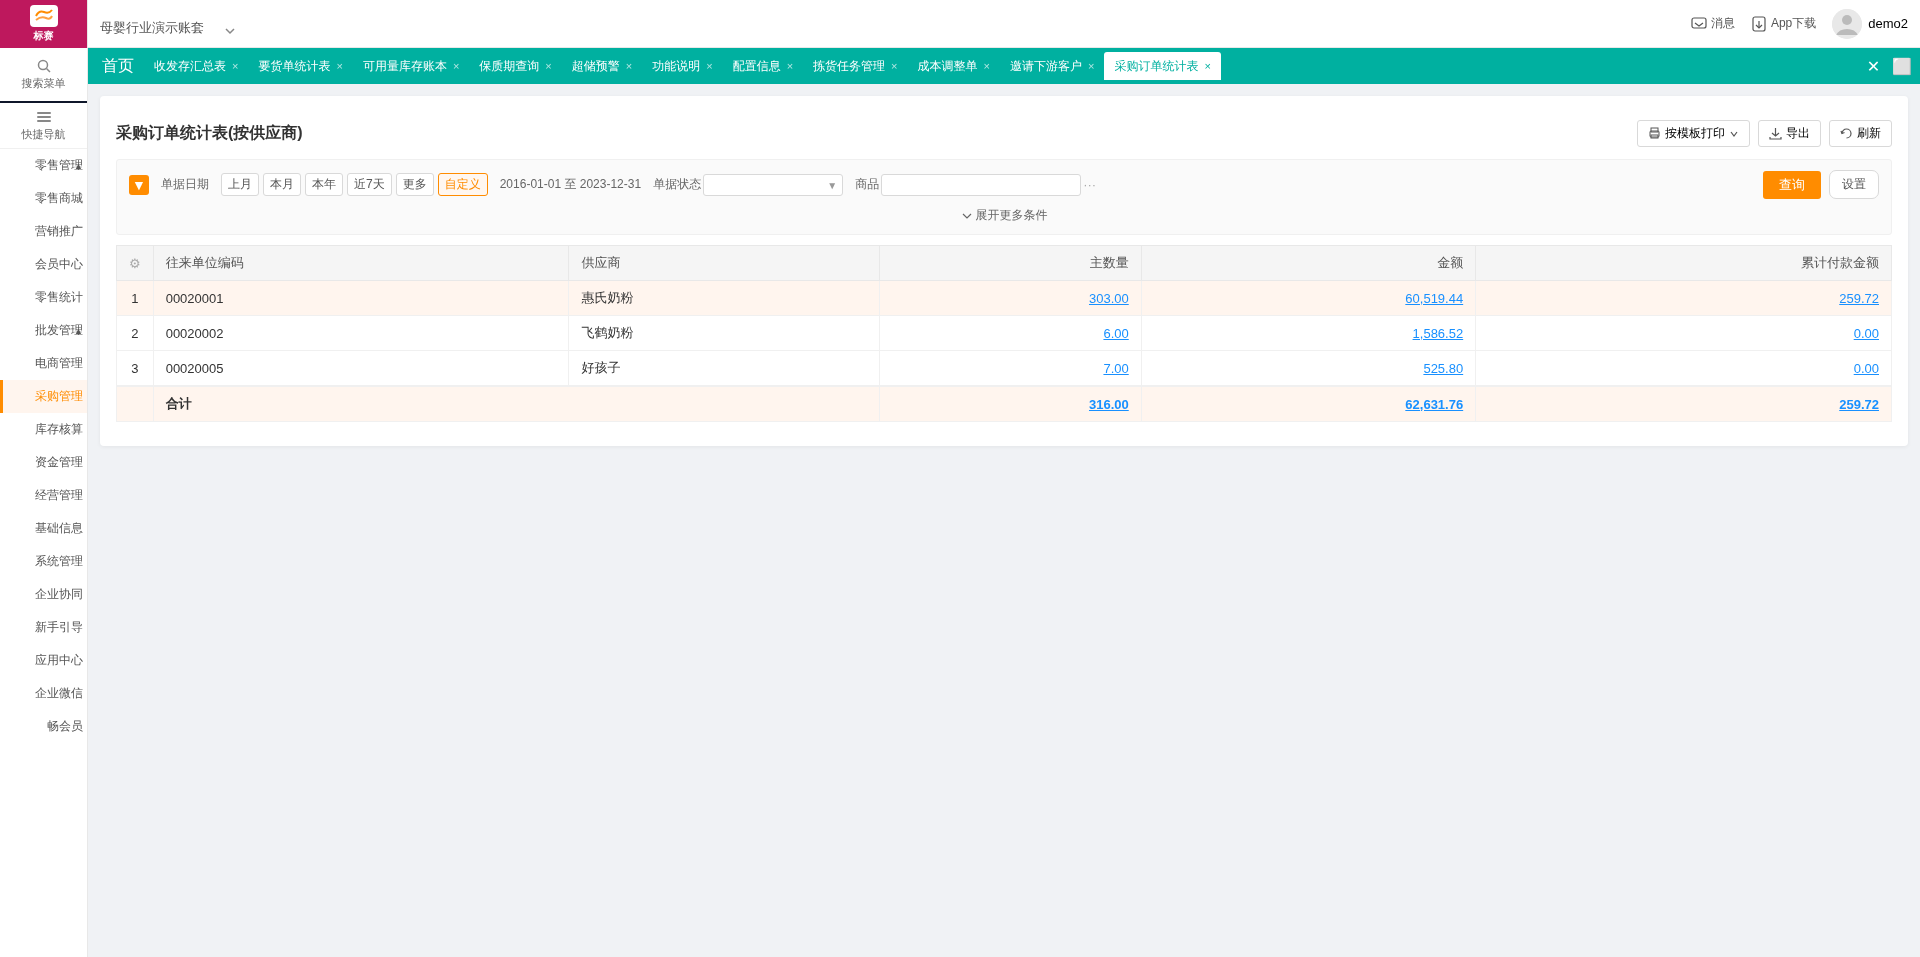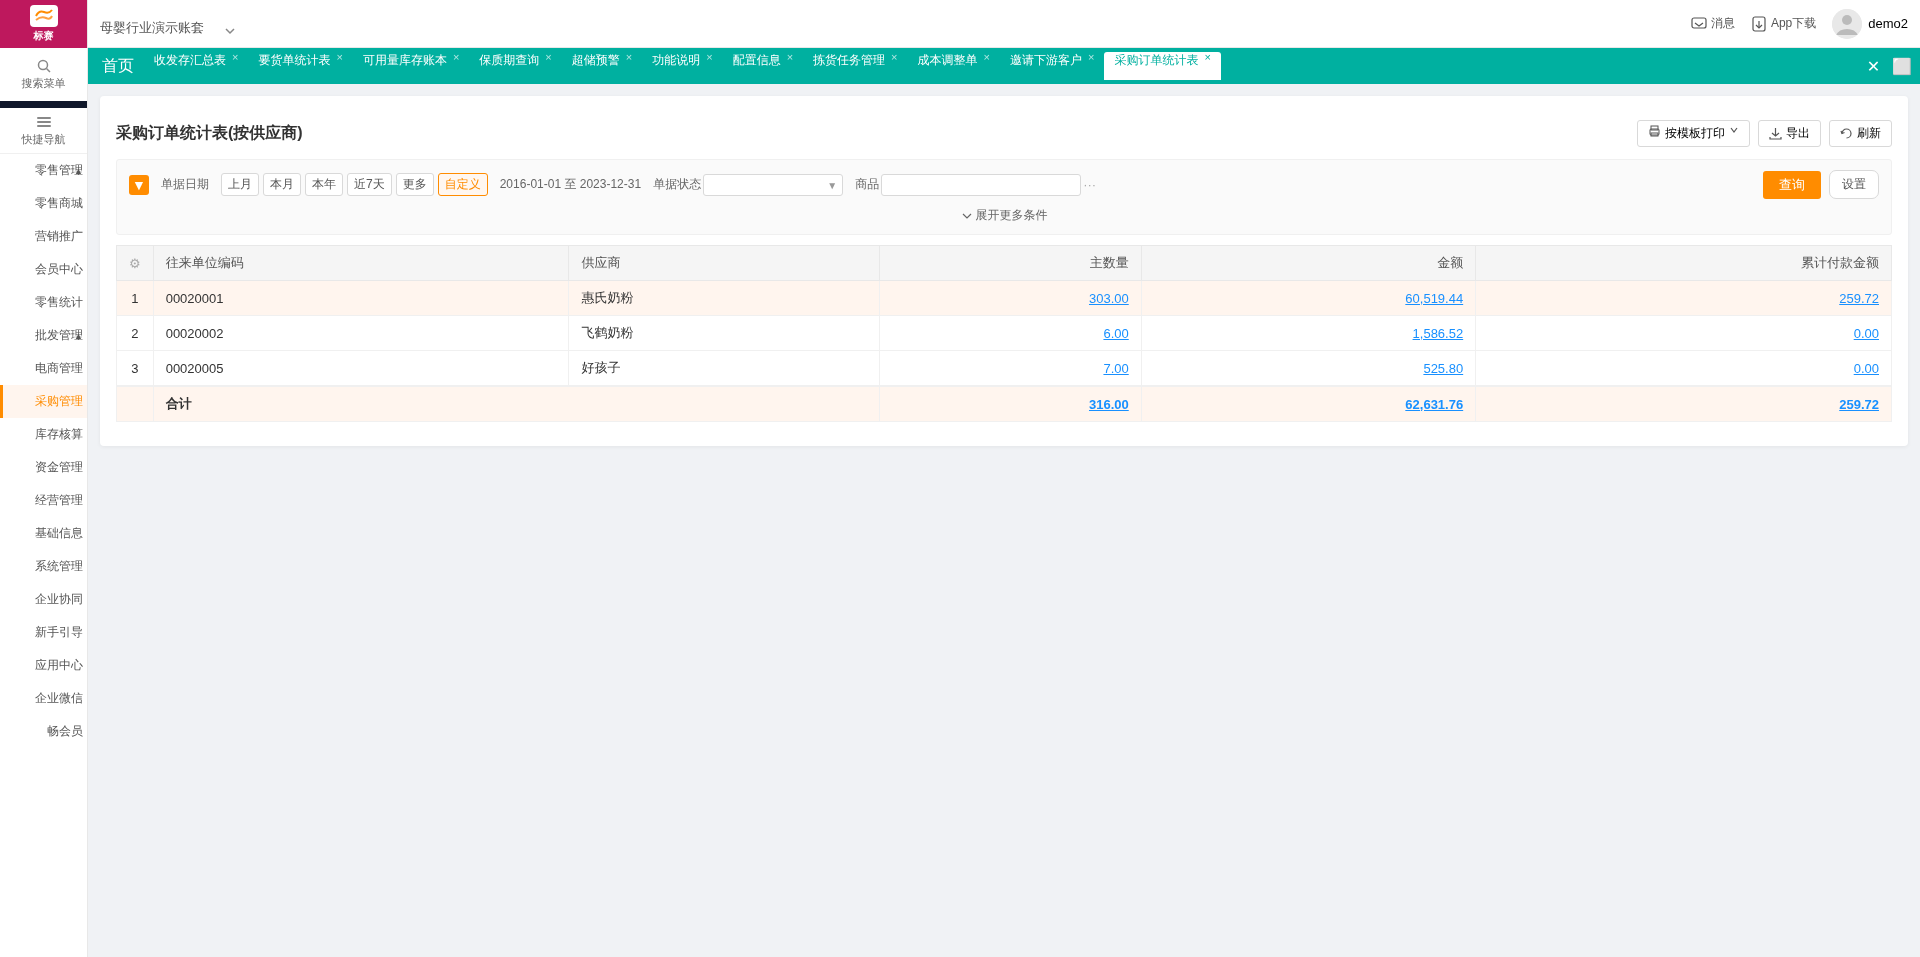--- a/index.html
+++ b/index.html
@@ -37,21 +37,21 @@
       border-radius: 4px;
       display: flex;
       align-items: center;
       justify-content: center;
       margin-bottom: 2px;
     }
     .sidebar-logo-icon svg { width: 20px; height: 16px; }
     .sidebar-logo-text { font-size: 10px; color: #fff; }
     .sidebar-search {
       padding: 6px 4px;
-      border-bottom: 7px solid #0f172a;
+      border-bottom: 2px solid #0f172a;
     }
     .sidebar-search-btn {
       width: 100%;
       background: none;
       border: none;
       cursor: pointer;
       display: flex;
       flex-direction: column;
       align-items: center;
       padding: 4px 0;
@@ -168,20 +168,21 @@
       display: flex;
       align-items: center;
       padding: 0 4px;
       flex-shrink: 0;
       overflow: hidden;
     }
     .tab-item {
       height: 28px;
       padding: 0 10px;
       display: flex;
+      align-items: center;
       color: #fff;
       font-size: 12px;
       cursor: pointer;
       white-space: nowrap;
       border-radius: 3px 3px 0 0;
       gap: 4px;
     }
     .tab-item.active {
       background: #fff;
       color: #00b0a0;
@@ -246,21 +247,21 @@
       gap: 8px;
     }
     .btn-print {
       border: 1px solid #d9d9d9;
       background: #fff;
       border-radius: 3px;
       padding: 4px 10px;
       font-size: 12px;
       cursor: pointer;
       display: flex;
-      align-items: flex-start;
+      align-items: center;
       gap: 4px;
     }
     .btn-export {
       border: 1px solid #d9d9d9;
       background: #fff;
       border-radius: 3px;
       padding: 4px 10px;
       font-size: 12px;
       cursor: pointer;
       display: flex;

